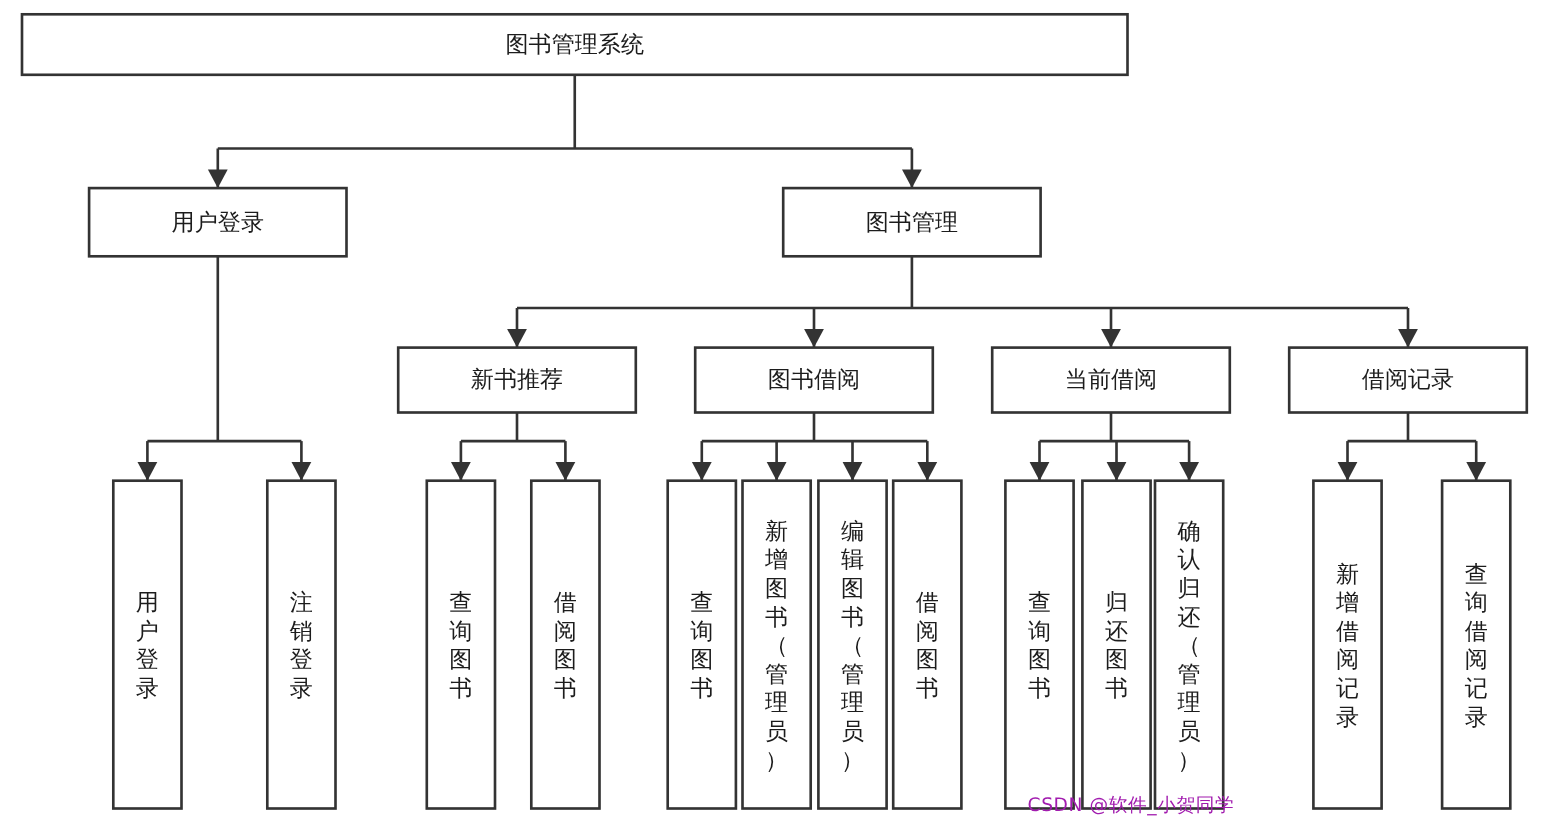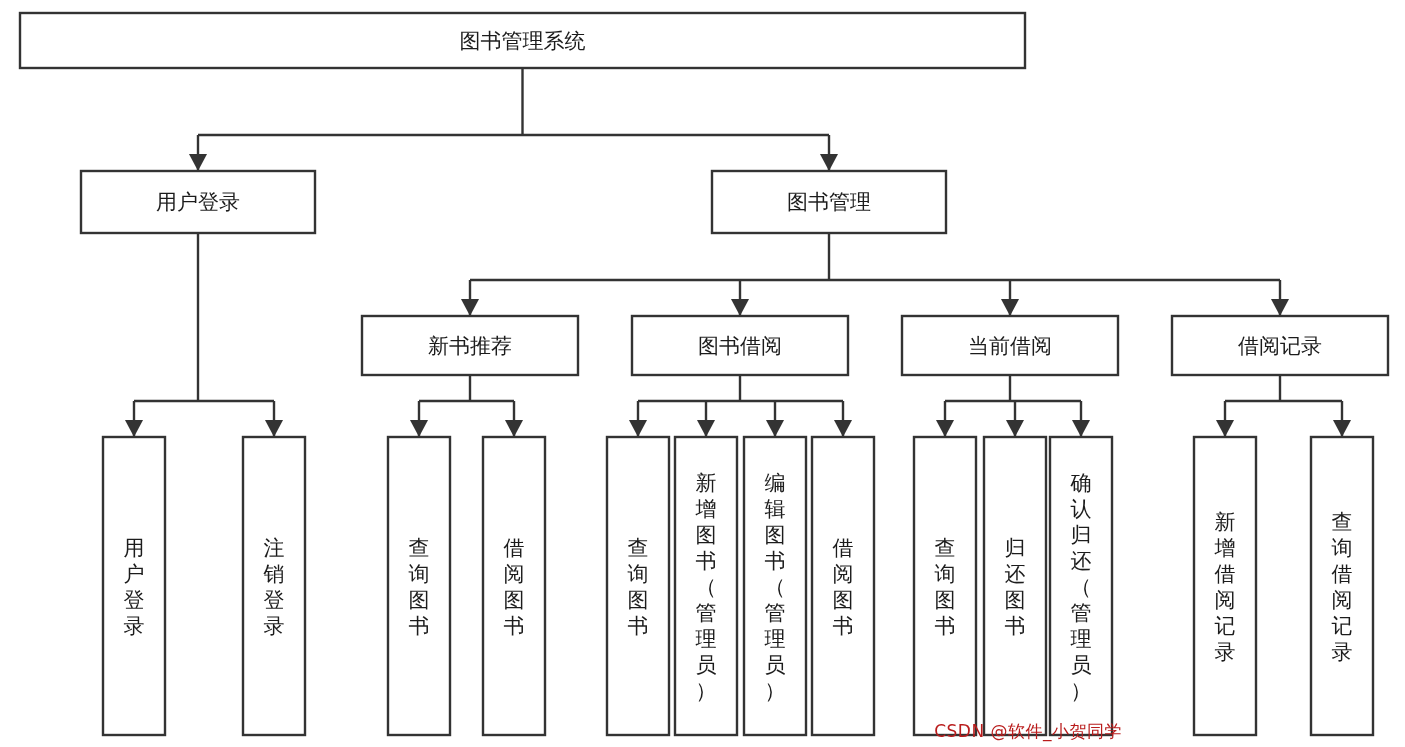--- a/index.html
+++ b/index.html
@@ -45,21 +45,21 @@
   .arrow-head {
     fill: #333333;
     stroke: none;
   }
   .watermark {
     position: absolute;
     right: 8px;
     bottom: 4px;
     font-family: "DejaVu Sans", "Liberation Sans", sans-serif;
     font-size: 17px;
-    color: #b91c1c;
+    color: #a21caf;
     white-space: nowrap;
     letter-spacing: 0.5px;
     pointer-events: none;
     text-align: right;
   }
 </style>
 </head>
 <body>
 
 <div id="diagram-root">

